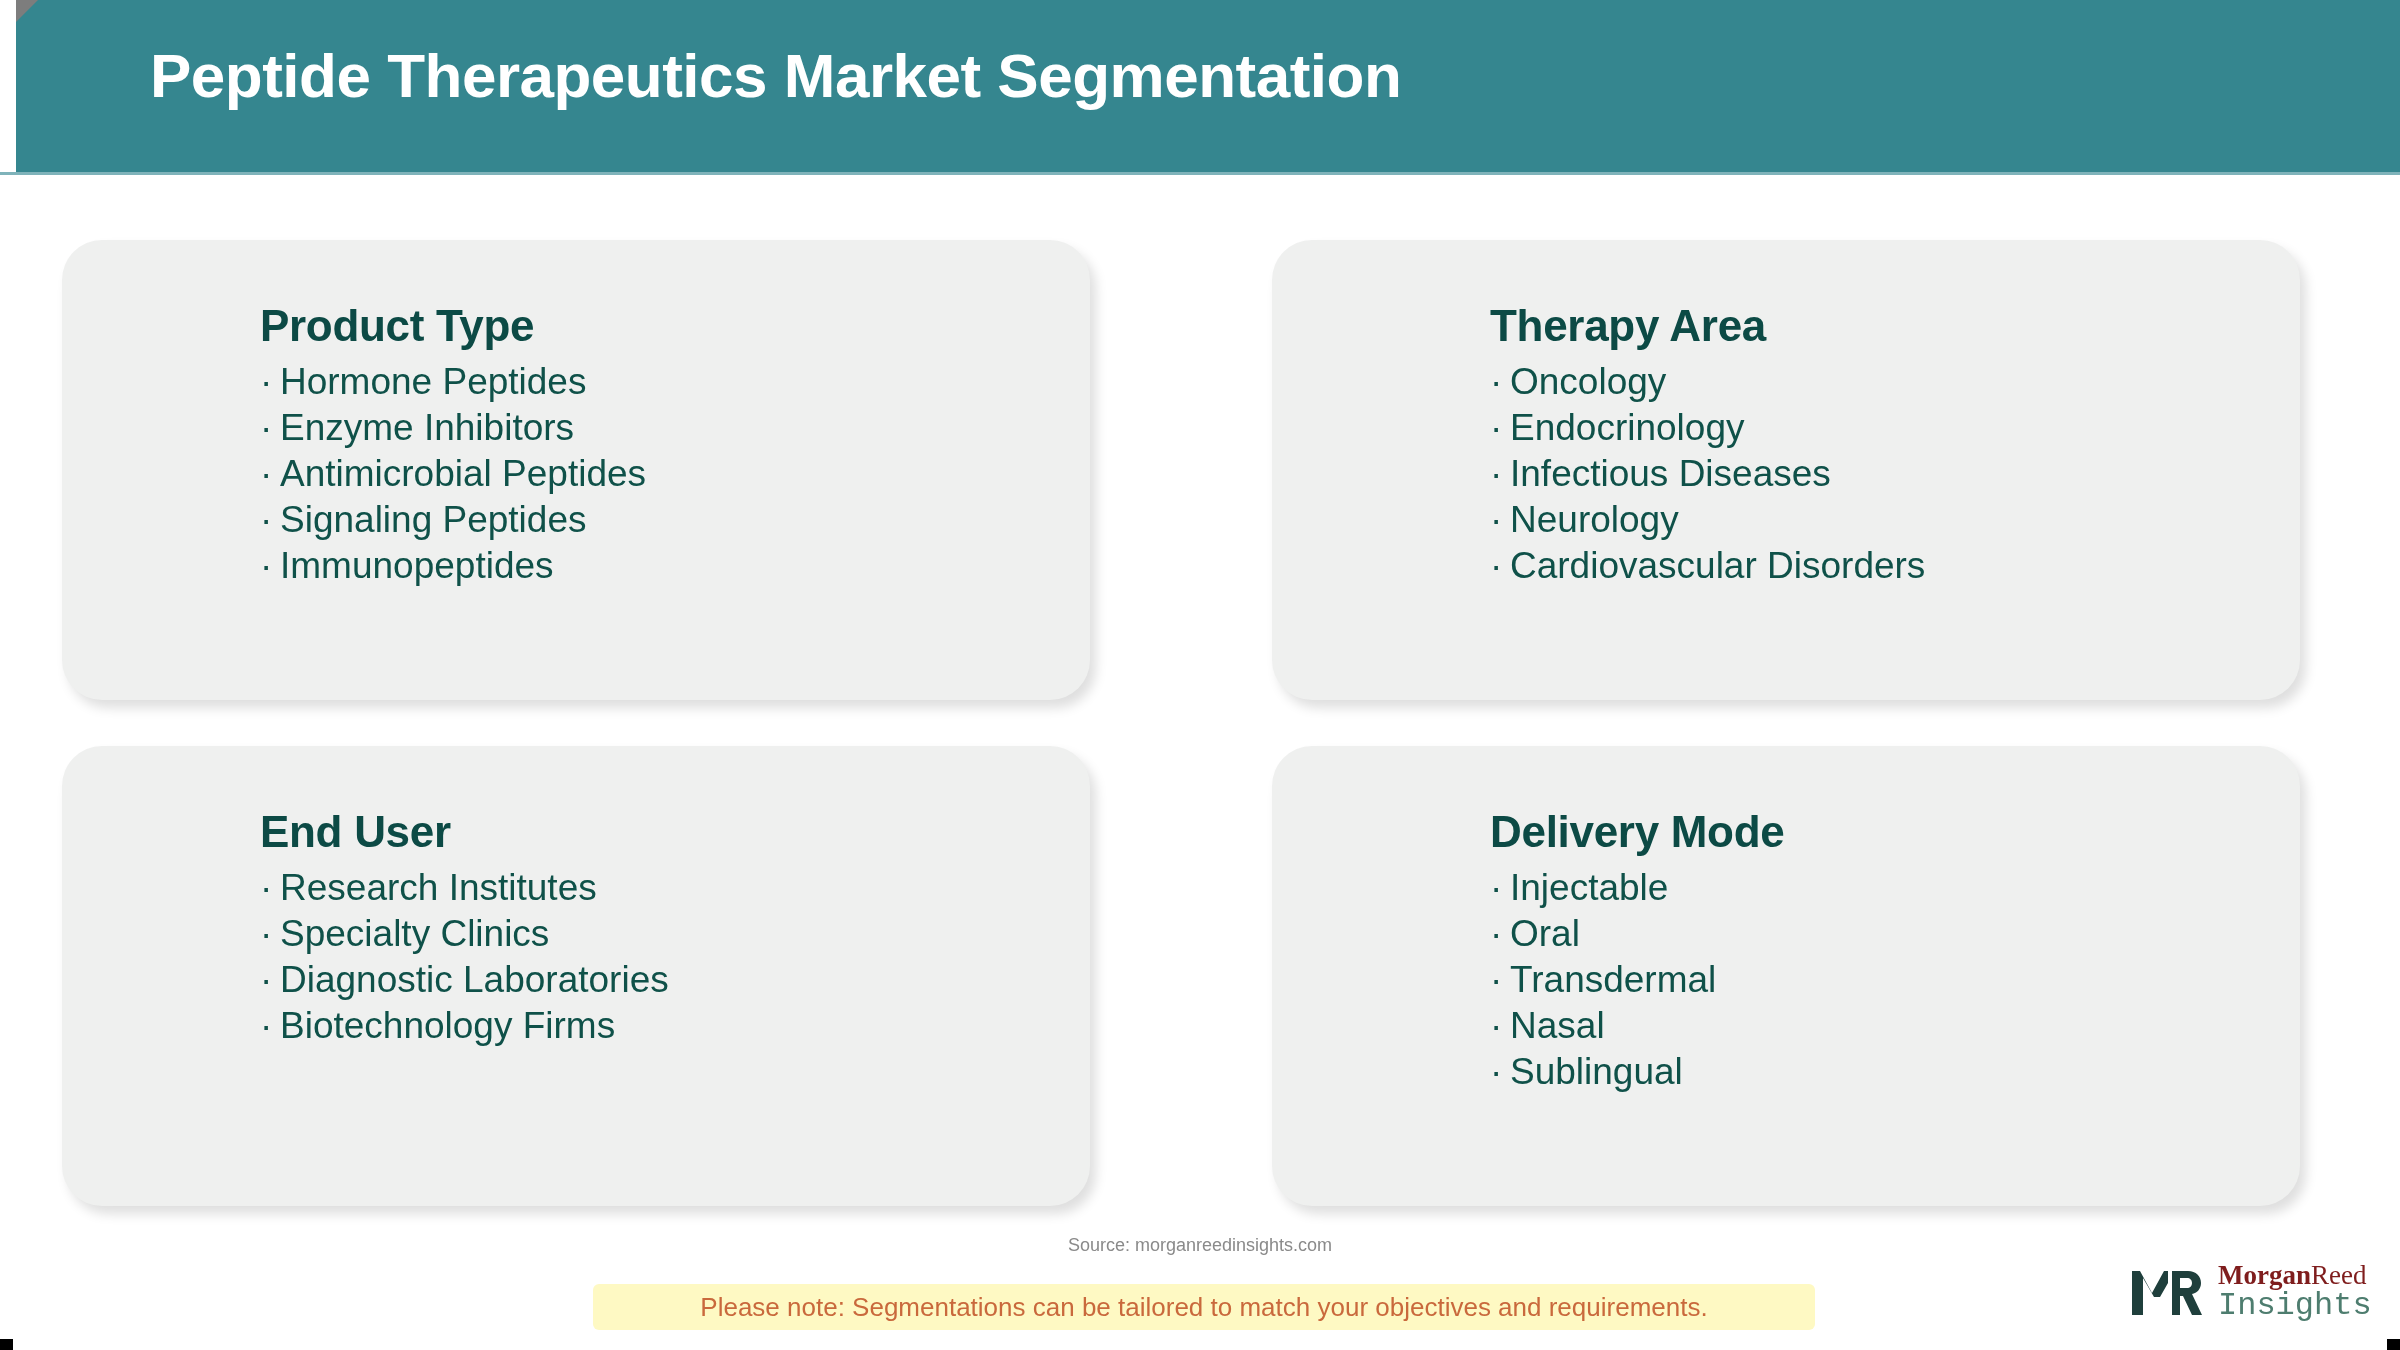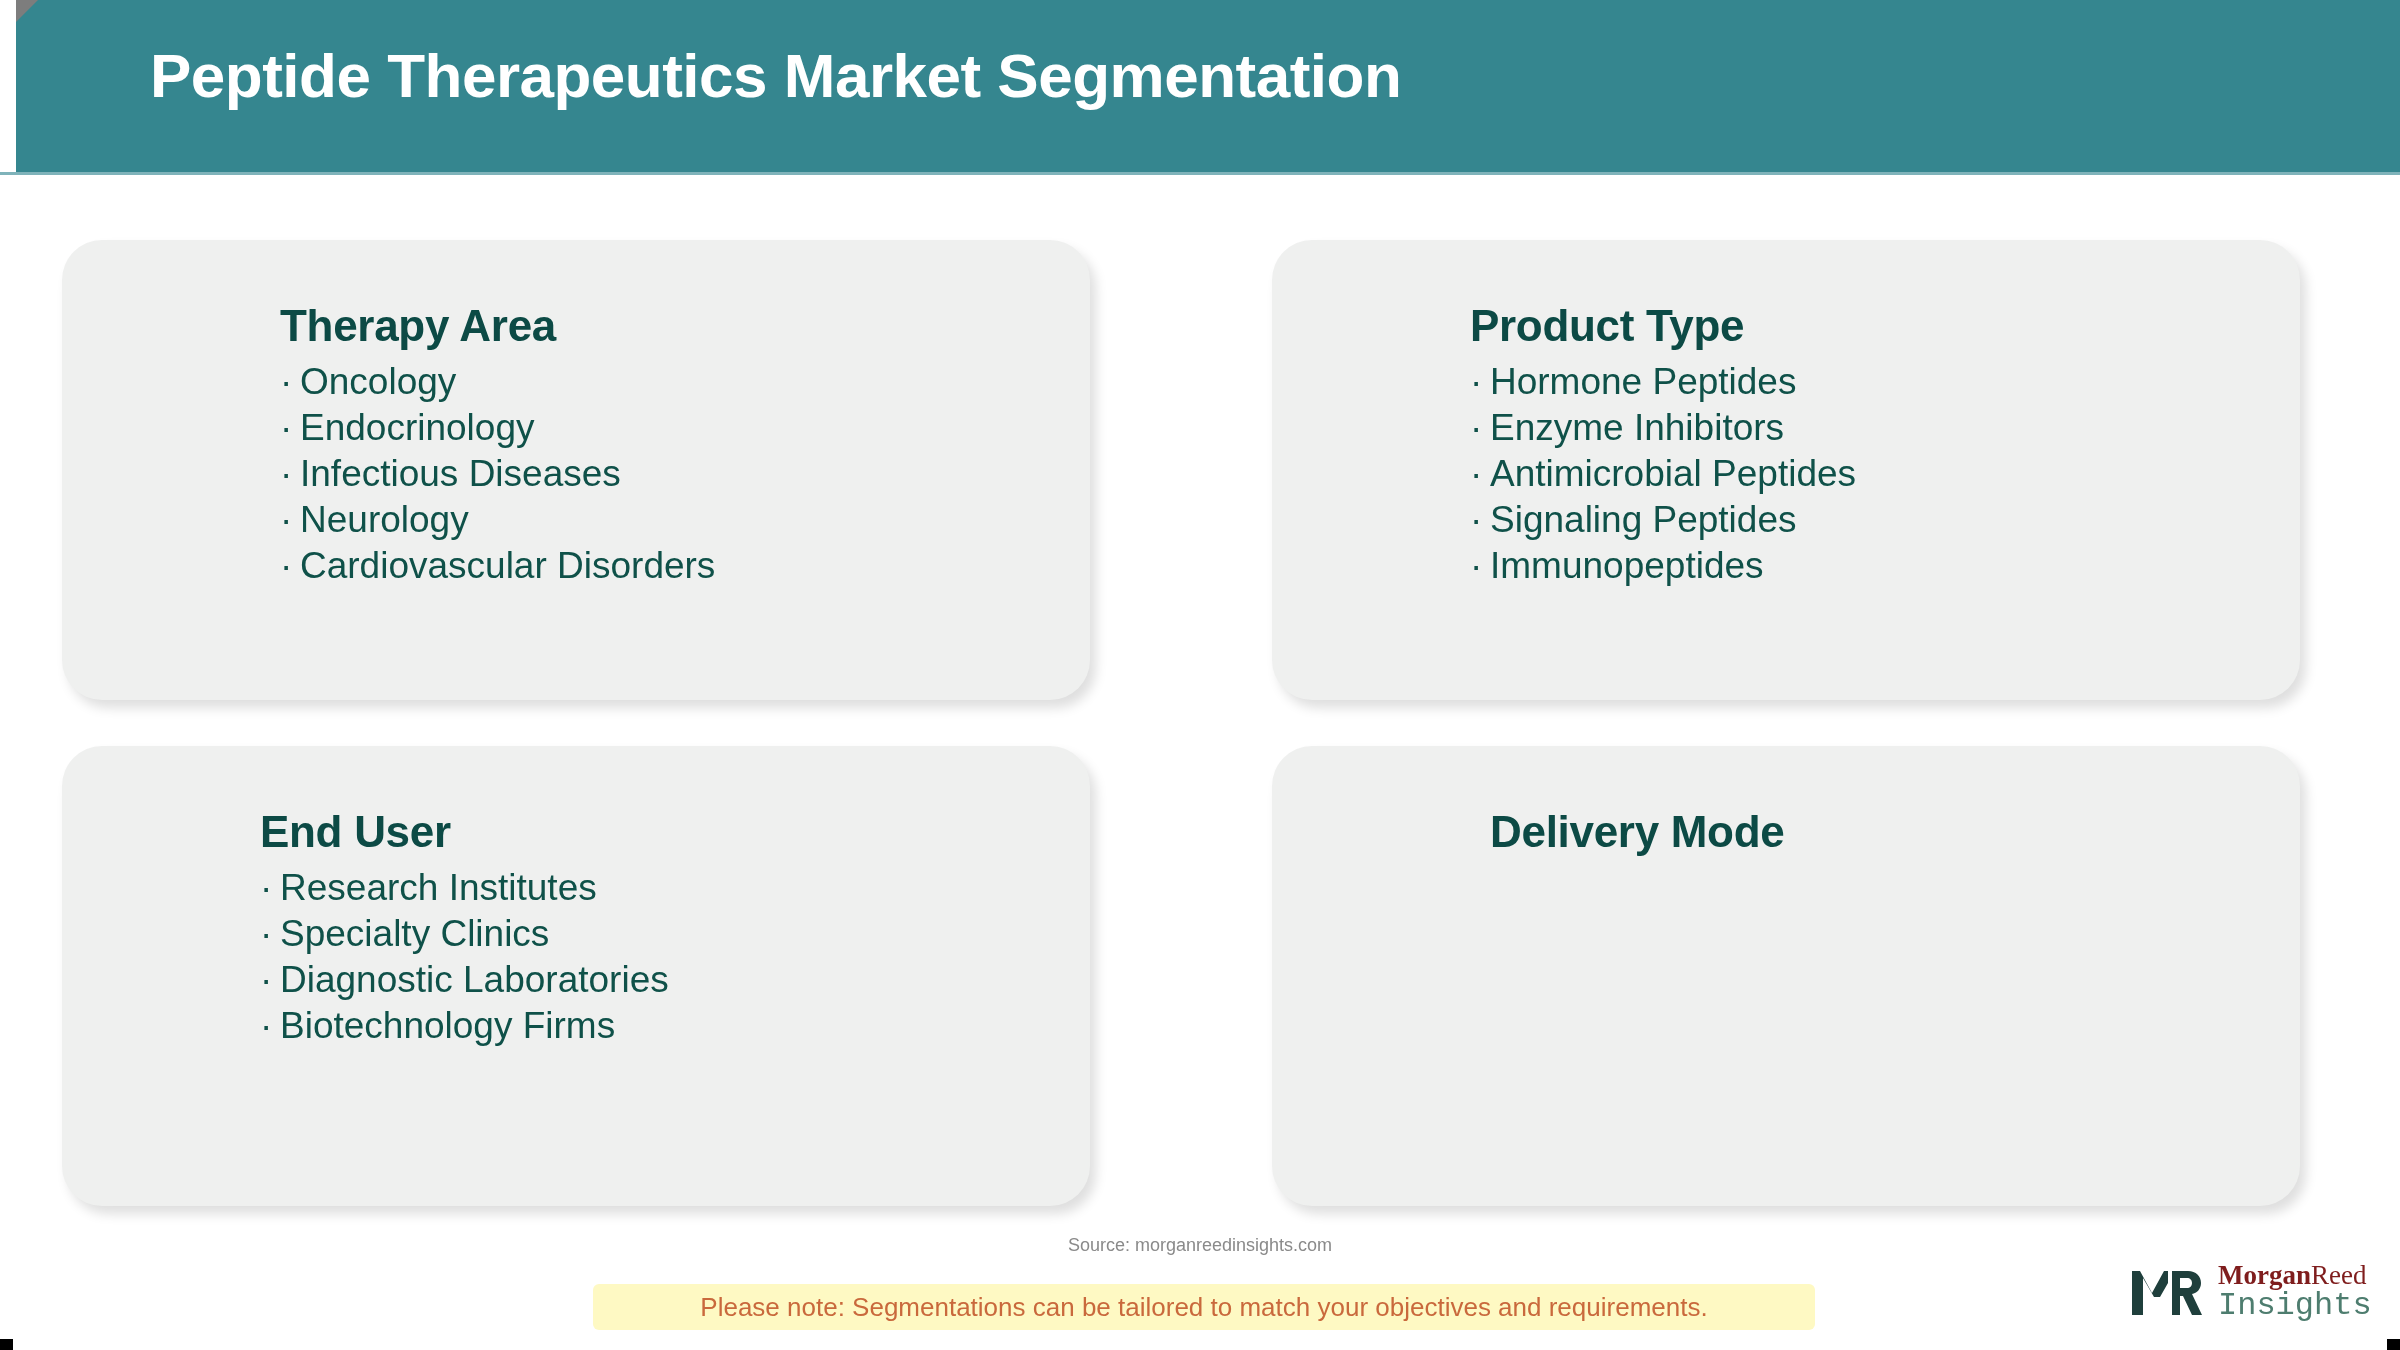--- a/index.html
+++ b/index.html
@@ -186,54 +186,61 @@
 <body>
 
 <div class="header">
   <div class="corner-triangle"></div>
   <div class="header-title">Peptide Therapeutics Market Segmentation</div>
 </div>
 <div class="header-underline"></div>
 
 <div class="cards">
 
+  <div class="card">
+    <div class="card-title">Product Type</div>
+    <ul class="card-list">
+      <li><span class="bullet">·</span><span>Hormone Peptides</span></li>
+      <li><span class="bullet">·</span><span>Enzyme Inhibitors</span></li>
+      <li><span class="bullet">·</span><span>Antimicrobial Peptides</span></li>
+      <li><span class="bullet">·</span><span>Signaling Peptides</span></li>
+      <li><span class="bullet">·</span><span>Immunopeptides</span></li>
+    </ul>
+  </div>
+
   <div class="card pad-right">
     <div class="card-title">Therapy Area</div>
     <ul class="card-list">
       <li><span class="bullet">·</span><span>Oncology</span></li>
       <li><span class="bullet">·</span><span>Endocrinology</span></li>
       <li><span class="bullet">·</span><span>Infectious Diseases</span></li>
       <li><span class="bullet">·</span><span>Neurology</span></li>
       <li><span class="bullet">·</span><span>Cardiovascular Disorders</span></li>
     </ul>
   </div>
 
   <div class="card">
-    <div class="card-title">Product Type</div>
-    <ul class="card-list">
-      <li><span class="bullet">·</span><span>Hormone Peptides</span></li>
-      <li><span class="bullet">·</span><span>Enzyme Inhibitors</span></li>
-      <li><span class="bullet">·</span><span>Antimicrobial Peptides</span></li>
-      <li><span class="bullet">·</span><span>Signaling Peptides</span></li>
-      <li><span class="bullet">·</span><span>Immunopeptides</span></li>
-    </ul>
-  </div>
-
-  <div class="card">
     <div class="card-title">End User</div>
     <ul class="card-list">
       <li><span class="bullet">·</span><span>Research Institutes</span></li>
       <li><span class="bullet">·</span><span>Specialty Clinics</span></li>
       <li><span class="bullet">·</span><span>Diagnostic Laboratories</span></li>
       <li><span class="bullet">·</span><span>Biotechnology Firms</span></li>
     </ul>
   </div>
 
   <div class="card pad-right">
     <div class="card-title">Delivery Mode</div>
+    <ul class="card-list">
+      <li><span class="bullet">·</span><span>Injectable</span></li>
+      <li><span class="bullet">·</span><span>Oral</span></li>
+      <li><span class="bullet">·</span><span>Transdermal</span></li>
+      <li><span class="bullet">·</span><span>Nasal</span></li>
+      <li><span class="bullet">·</span><span>Sublingual</span></li>
+    </ul>
   </div>
 
 </div>
 
 <div class="note-box">
   <div class="note-text">Please note: Segmentations can be tailored to match your objectives and requirements.</div>
 </div>
 
 <div class="source-text">Source: morganreedinsights.com</div>
 

